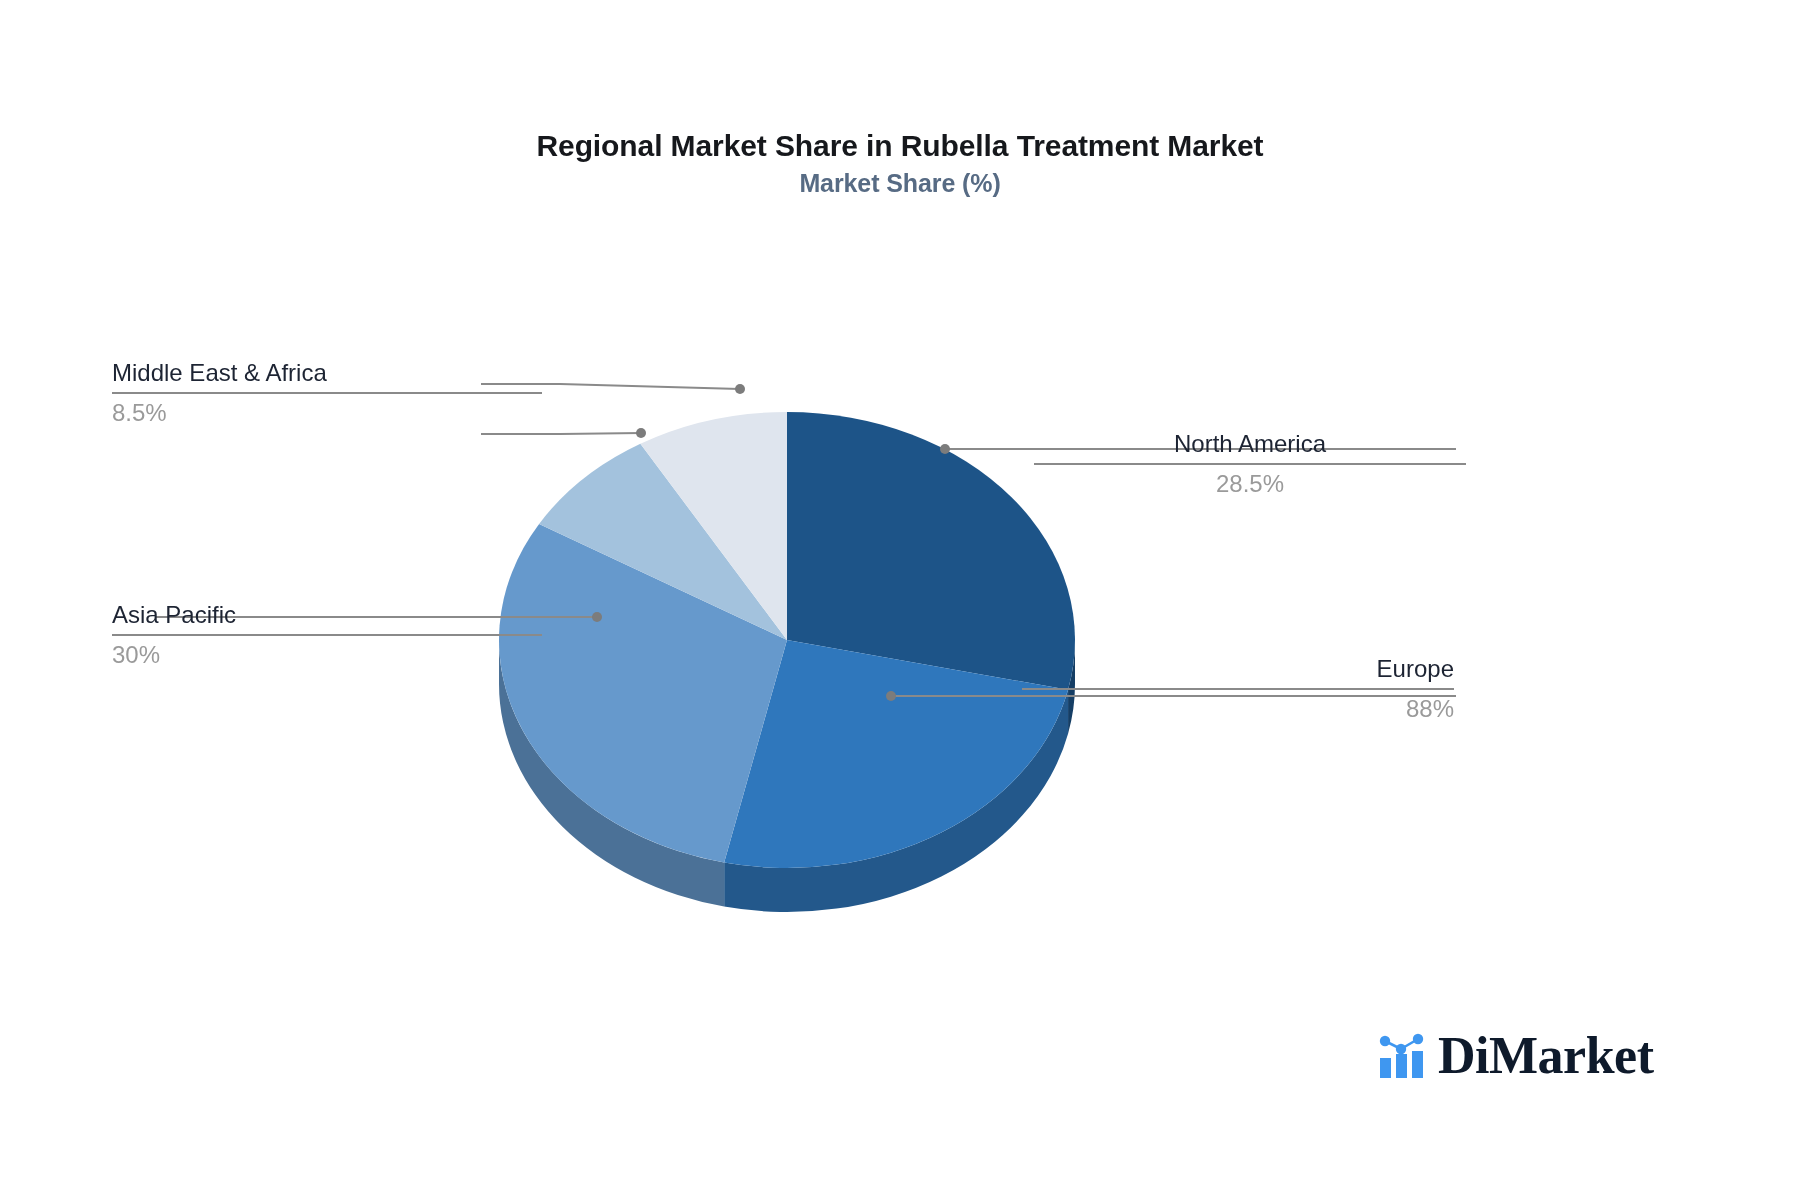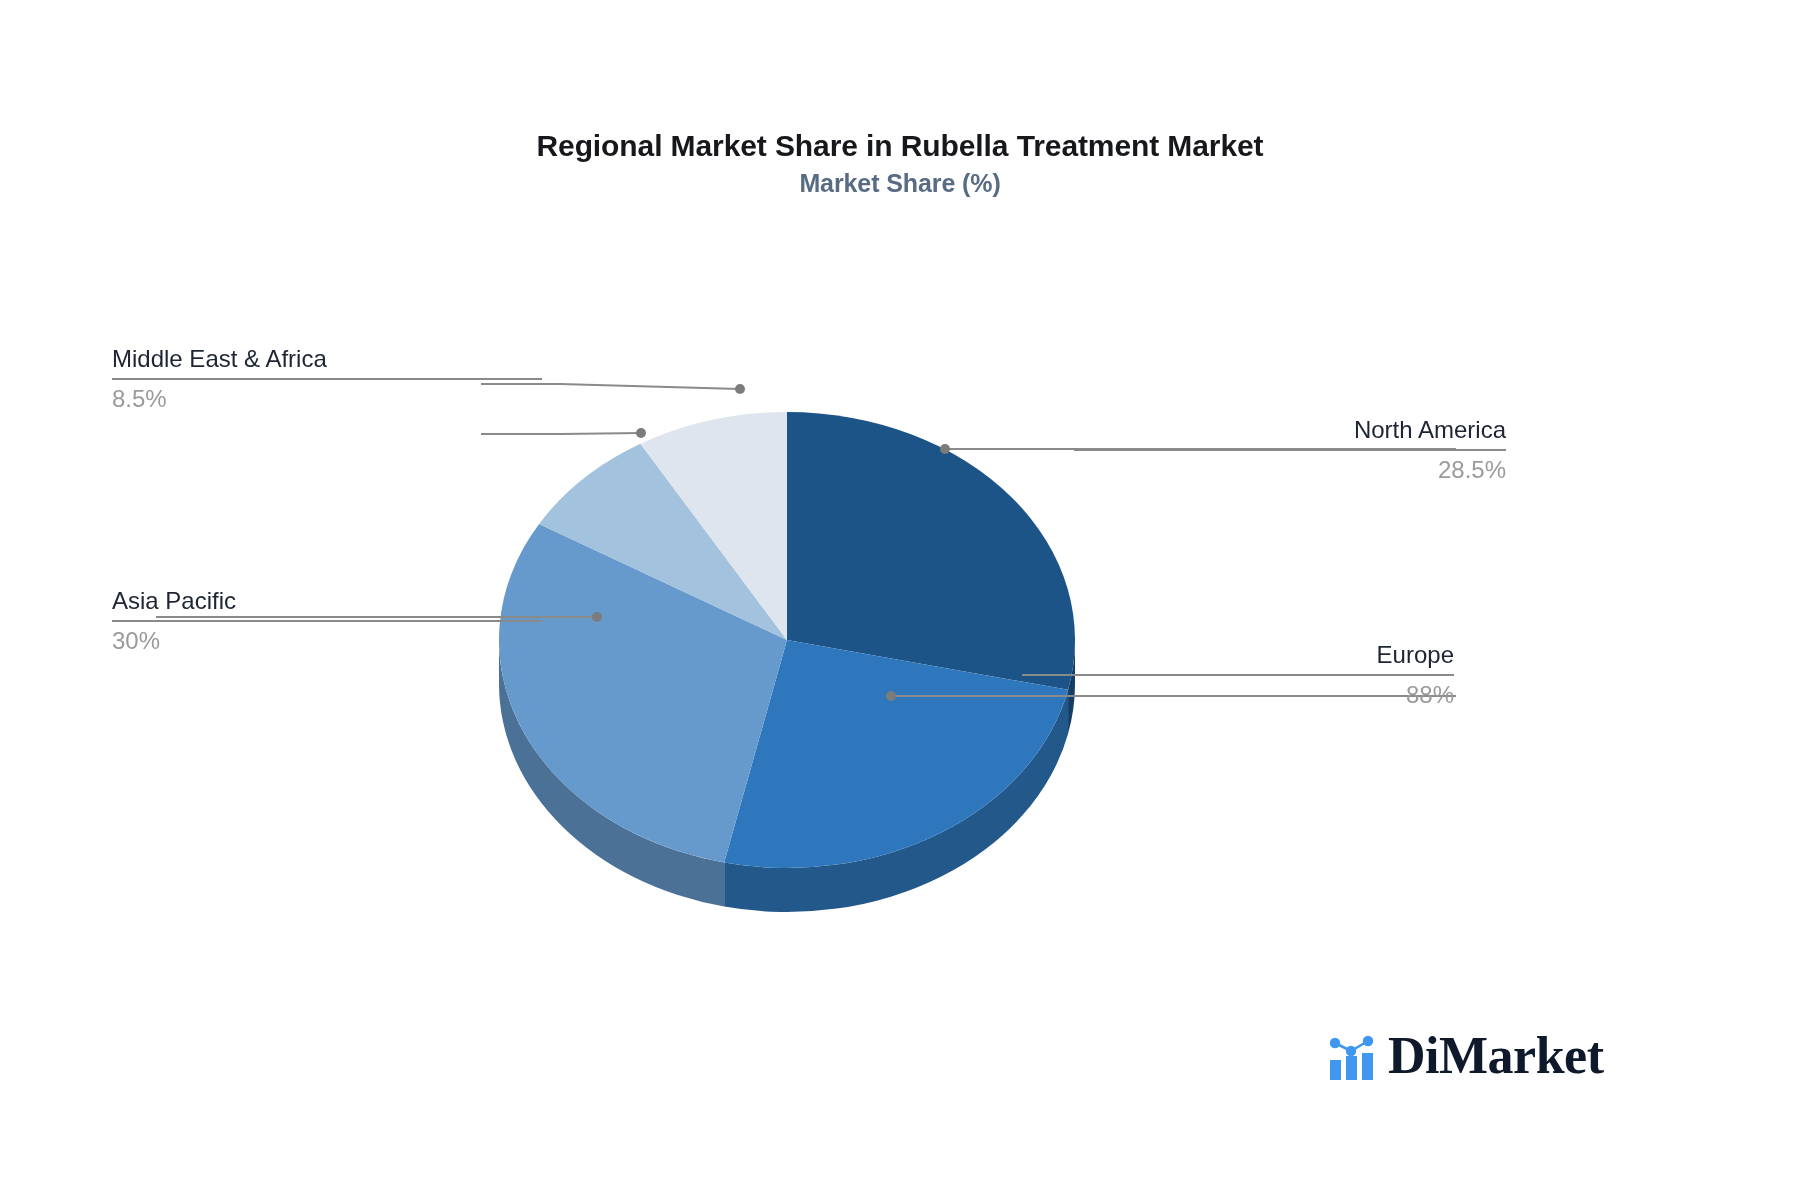--- a/index.html
+++ b/index.html
@@ -49,20 +49,21 @@
     top: 0;
     width: 1800px;
     height: 1196px;
     overflow: visible;
   }
 
   
   .callout {
     position: absolute;
     width: 430px;
+    margin-top: 14px;
   }
   .callout .cl-name {
     font-size: 24px;
     color: #1d2433;
     line-height: 1.22;
     white-space: nowrap;
   }
   .callout .cl-rule {
     height: 2px;
     background: #8a8a8a;
@@ -73,30 +74,30 @@
     color: #9a9a9a;
     line-height: 1.22;
     white-space: nowrap;
   }
   .callout.left  { text-align: left; }
   .callout.right { text-align: right; }
 
   #callout-mea   { left: 112px; top: 344px; width: 430px; }
   #callout-sa    { left: 112px; top: 418px; width: 430px; }
   #callout-ap    { left: 112px; top: 586px; width: 430px; }
-  #callout-na    { left: 1074px; top: 415px; width: 432px; }
+  #callout-na    { left: 1034px; top: 415px; width: 432px; text-align: center; }
   #callout-eu    { left: 1022px; top: 640px; width: 432px; }
 
   
   #logo {
     position: absolute;
-    left: 1326px;
+    left: 1376px;
     top: 1030px;
     display: flex;
-    align-items: flex-end;
+    align-items: flex-start;
   }
   #logo-mark { margin-right: 10px; display: block; }
   #logo-text {
     font-family: "Liberation Serif", serif;
     font-size: 52px;
     font-weight: bold;
     color: #0e1a2b;
     letter-spacing: -0.5px;
     line-height: 1;
   }

